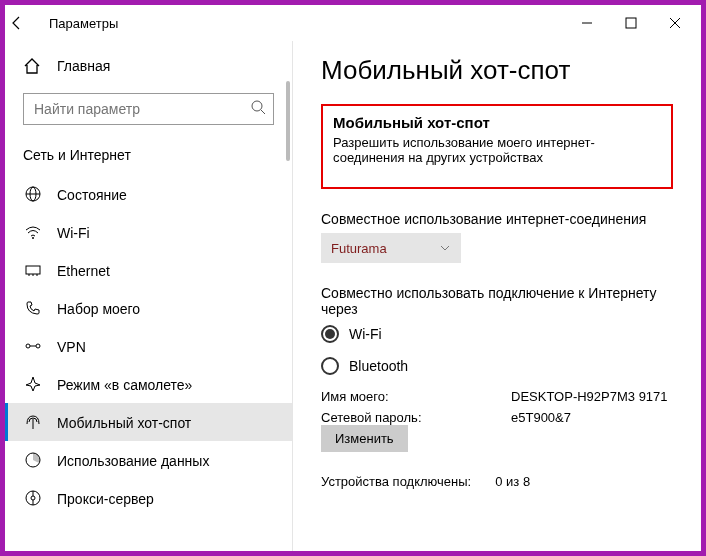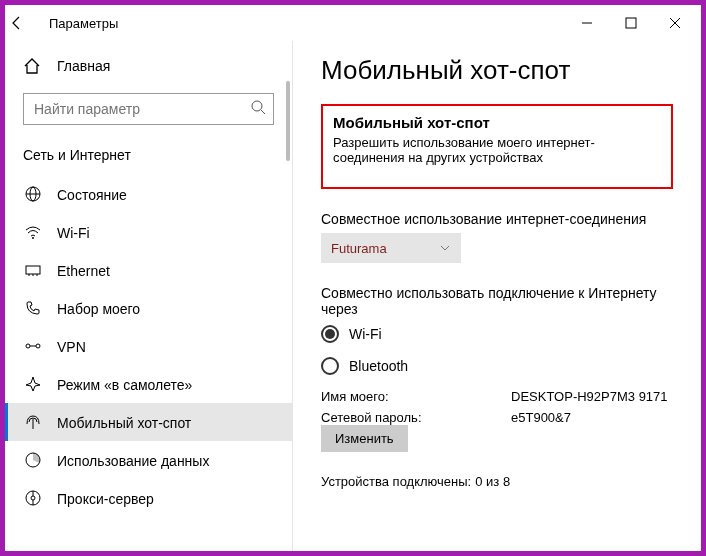--- a/index.html
+++ b/index.html
@@ -34,21 +34,21 @@
 .toggle .knob { width: 12px; height: 12px; background: #fff; border-radius: 50%; position: absolute; top: 4px; right: 4px; }
 .label { font-size: 14px; margin-bottom: 6px; }
 .dropdown { width: 140px; height: 30px; background: #e5e5e5; display: flex; align-items: center; padding: 0 10px; color: #7f1d1d; font-size: 13px; margin-bottom: 22px; position: relative; cursor: pointer; }
 .dropdown .chev { position: absolute; right: 10px; color: #777; }
 .radio-group { margin-top: 8px; }
 .radio { display: flex; align-items: center; gap: 10px; margin-bottom: 14px; cursor: pointer; }
 .radio .circ { width: 18px; height: 18px; border: 2px solid #333; border-radius: 50%; position: relative; }
 .radio.checked .circ::after { content: ""; position: absolute; width: 10px; height: 10px; background: #333; border-radius: 50%; top: 2px; left: 2px; }
 .info-grid { display: grid; grid-template-columns: 190px 1fr; row-gap: 6px; font-size: 13px; margin-top: 12px; }
 .btn { display: inline-block; background: #ccc; padding: 6px 14px; margin-top: 0; cursor: pointer; font-size: 13px; }
-.devices-row { display: flex; gap: 4px; margin-top: 22px; font-size: 13px; }
+.devices-row { display: flex; gap: 24px; margin-top: 22px; font-size: 13px; }
 svg { display: block; }
 </style>
 </head>
 <body>
 
 <div class="window">
   <div class="titlebar">
     <div class="back">
       <svg width="16" height="16" viewBox="0 0 16 16">
           <path d="M10 2 L4 8 L10 14" stroke="#000" stroke-width="1.2" fill="none"></path>

